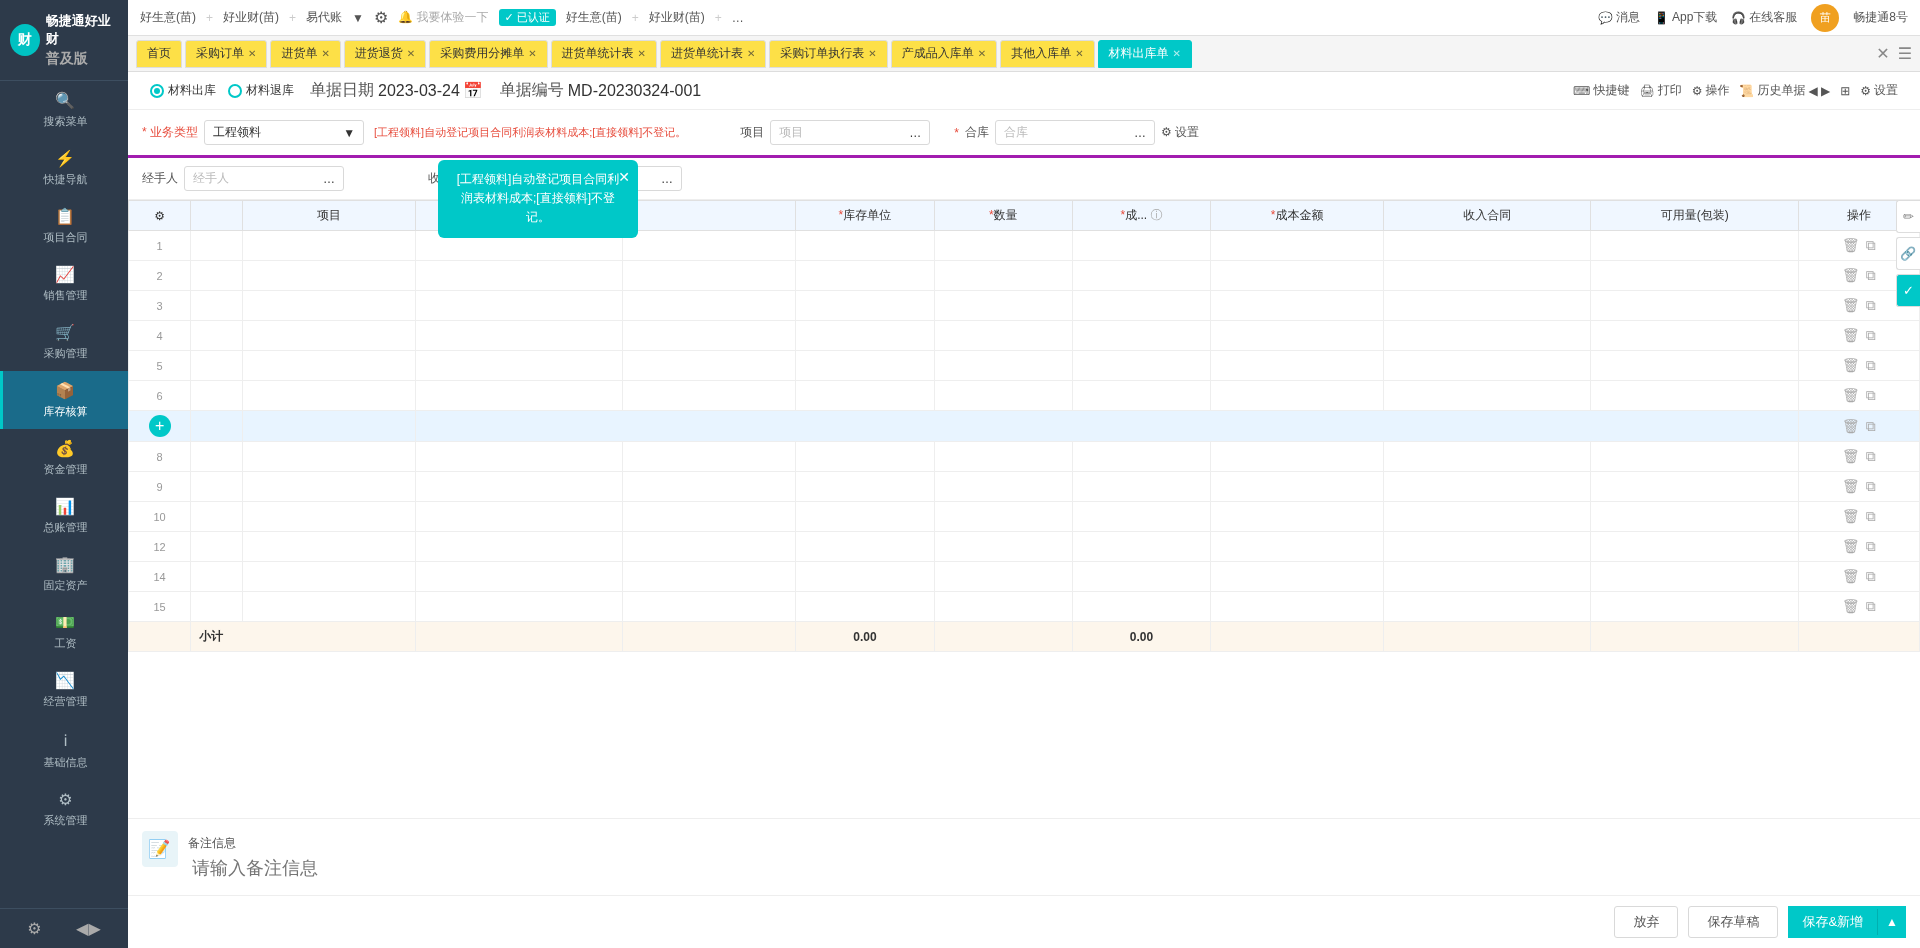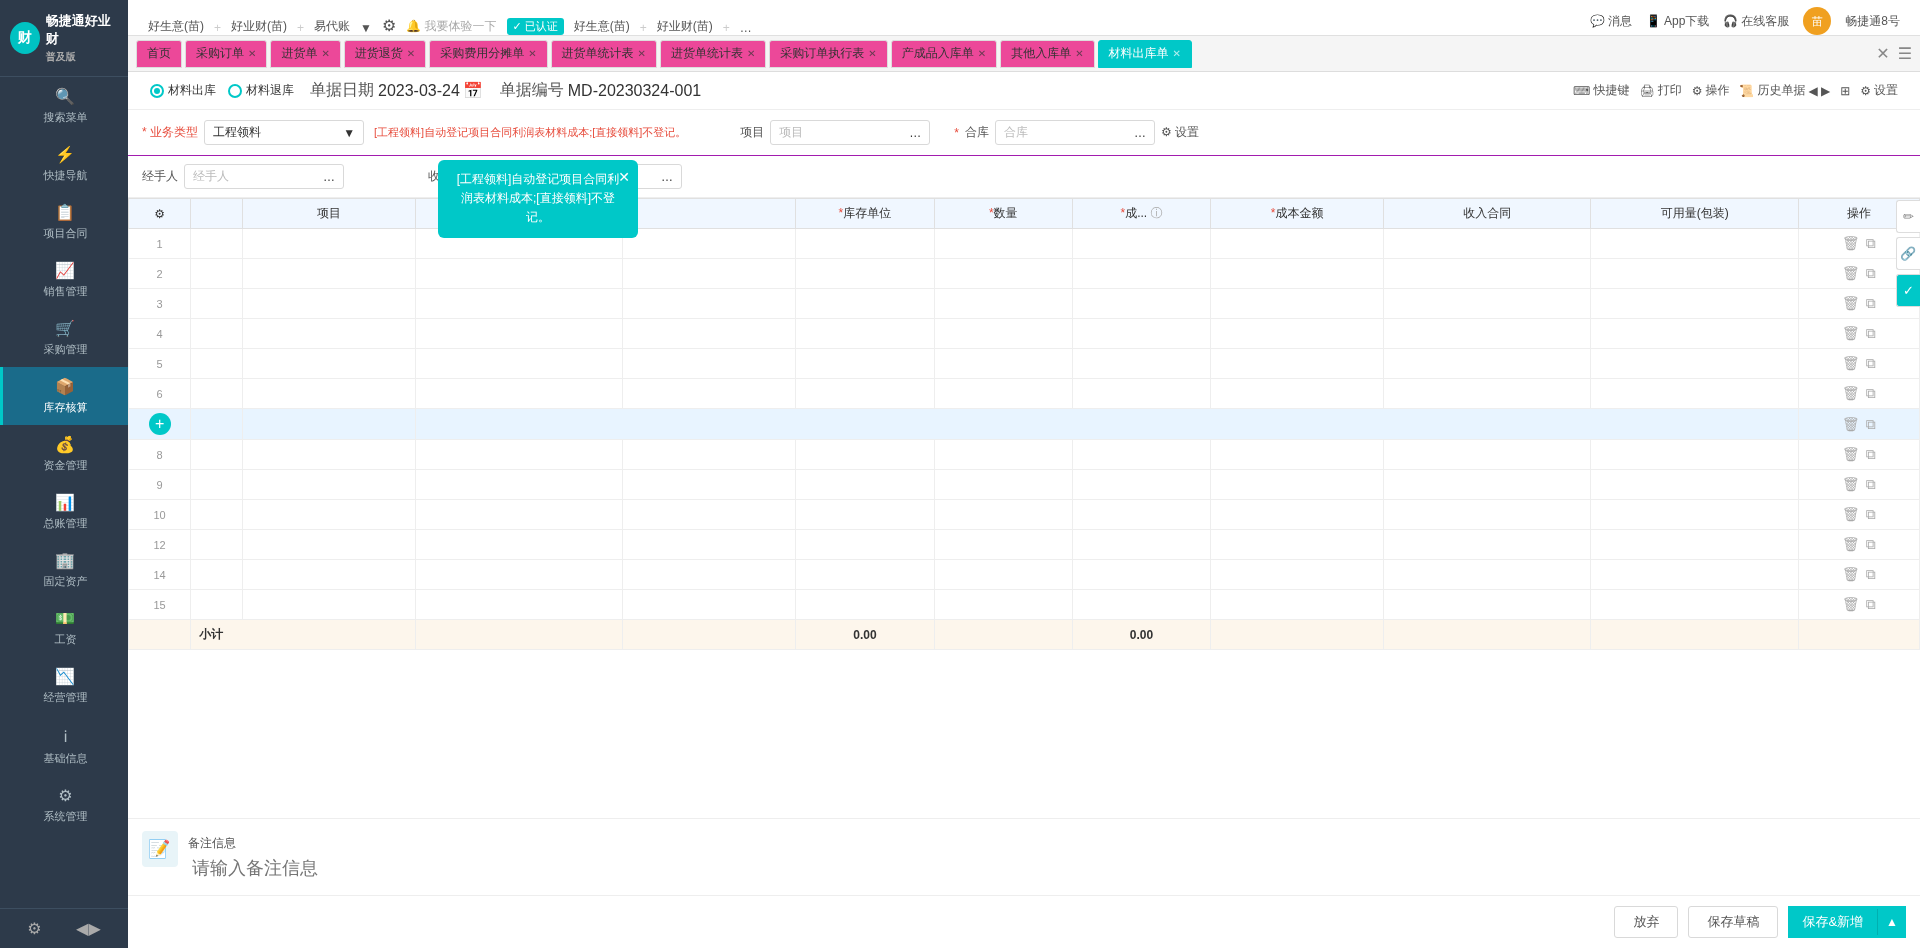--- a/index.html
+++ b/index.html
@@ -2,44 +2,44 @@
 <html><head>
   <meta charset="utf-8">
   <style>
     * { box-sizing: border-box; margin: 0; padding: 0; }
     body { font-family: 'Microsoft YaHei', Arial, sans-serif; font-size: 12px; background: #f0f2f5; color: #333; height: 948px; overflow: hidden; display: flex; }
 
     
     .sidebar { width: 128px; background: #2d3a4a; display: flex; flex-direction: column; height: 948px; flex-shrink: 0; }
     .sidebar-logo { padding: 12px 10px; color: #fff; font-size: 13px; font-weight: bold; border-bottom: 1px solid #3d4e60; display: flex; align-items: center; gap: 6px; }
     .sidebar-logo-icon { width: 32px; height: 32px; background: #00c2c2; border-radius: 50%; display: flex; align-items: center; justify-content: center; color: #fff; font-size: 14px; }
-    .sidebar-version { font-size: 10px; color: #aaa; margin-top: 2px; }
+    .sidebar-version { font-size: 14px; color: #aaa; margin-top: 2px; }
     .sidebar-nav { flex: 1; overflow-y: auto; }
     .sidebar-item { display: flex; flex-direction: column; align-items: center; padding: 10px 6px; cursor: pointer; color: #b0bec5; font-size: 11px; gap: 4px; border-left: 3px solid transparent; }
     .sidebar-item.active { background: #1a6b8a; color: #fff; border-left: 3px solid #00c8c8; }
     .sidebar-item-icon { font-size: 16px; }
     .sidebar-bottom { display: flex; justify-content: space-around; padding: 10px; border-top: 1px solid #3d4e60; }
     .sidebar-bottom-btn { color: #aaa; cursor: pointer; font-size: 16px; }
 
     
     .main { flex: 1; display: flex; flex-direction: column; height: 948px; overflow: hidden; }
 
     
-    .topbar { height: 36px; background: #fff; display: flex; align-items: flex-end; padding: 0 20px; border-bottom: 1px solid #e0e0e0; gap: 10px; flex-shrink: 0; }
+    .topbar { height: 36px; background: #fff; display: flex; align-items: center; padding: 0 12px; border-bottom: 1px solid #e0e0e0; gap: 10px; flex-shrink: 0; }
     .topbar-nav-item { font-size: 12px; color: #555; cursor: pointer; white-space: nowrap; }
     .topbar-divider { color: #ccc; }
     .topbar-settings { font-size: 16px; color: #555; cursor: pointer; }
     .topbar-right { margin-left: auto; display: flex; align-items: center; gap: 14px; }
     .topbar-right-item { font-size: 12px; color: #555; cursor: pointer; display: flex; align-items: center; gap: 3px; }
     .badge-green { background: #00c8c8; color: #fff; padding: 1px 6px; border-radius: 3px; font-size: 11px; }
     .user-avatar { width: 28px; height: 28px; border-radius: 50%; background: #f0a020; display: flex; align-items: center; justify-content: center; color: #fff; font-size: 11px; }
 
     
     .tabs-bar { height: 36px; background: #f5f5f5; display: flex; align-items: center; padding: 0 8px; border-bottom: 1px solid #ddd; overflow-x: auto; flex-shrink: 0; }
-    .tab-item { display: flex; align-items: center; padding: 0 10px; height: 28px; background: #ec4899; border: 1px solid #ddd; border-radius: 3px 3px 0 0; margin-right: 3px; font-size: 12px; cursor: pointer; white-space: nowrap; gap: 4px; }
+    .tab-item { display: flex; align-items: center; padding: 0 10px; height: 28px; background: #fde047; border: 1px solid #ddd; border-radius: 3px 3px 0 0; margin-right: 3px; font-size: 12px; cursor: pointer; white-space: nowrap; gap: 4px; }
     .tab-item.active { background: #00c8c8; color: #fff; border-color: #00c8c8; }
     .tab-item .tab-close { font-size: 10px; color: inherit; opacity: 0.7; }
     .tabs-end { margin-left: auto; display: flex; align-items: center; gap: 8px; }
     .tabs-end-btn { font-size: 16px; color: #888; cursor: pointer; }
 
     
     .content { flex: 1; overflow-y: auto; background: #fff; display: flex; flex-direction: column; }
 
     
     .form-header { padding: 8px 22px; border-bottom: 1px solid #eee; display: flex; align-items: center; gap: 16px; flex-shrink: 0; }
@@ -47,21 +47,21 @@
     .radio-item { display: flex; align-items: center; gap: 4px; cursor: pointer; }
     .radio-dot { width: 14px; height: 14px; border-radius: 50%; border: 2px solid #00c8c8; display: flex; align-items: center; justify-content: center; }
     .radio-dot.checked::after { content: ''; width: 6px; height: 6px; border-radius: 50%; background: #00c8c8; }
     .form-field { display: flex; align-items: center; gap: 4px; font-size: 16px; }
     .form-field label { color: #555; white-space: nowrap; }
     .form-value { color: #333; }
     .form-header-right { margin-left: auto; display: flex; align-items: center; gap: 10px; }
     .header-action-btn { font-size: 12px; color: #555; cursor: pointer; display: flex; align-items: center; gap: 3px; }
 
     
-    .form-fields { padding: 10px 14px; display: flex; flex-wrap: wrap; gap: 25px 24px; border-bottom: 1px solid #a21caf; flex-shrink: 0; position: relative; text-align: center; }
+    .form-fields { padding: 10px 14px; display: flex; flex-wrap: wrap; gap: 25px 24px; border-bottom: 3px solid #a21caf; flex-shrink: 0; position: relative; text-align: center; }
     .field-group { display: flex; align-items: center; gap: 6px; }
     .field-label { color: #e74c3c; font-size: 12px; }
     .field-label::before { content: '* '; }
     .field-select { border: 1px solid #d9d9d9; border-radius: 3px; padding: 3px 8px; font-size: 12px; min-width: 140px; background: #fff; display: flex; align-items: center; justify-content: space-between; cursor: pointer; }
 
     
     .tooltip-popup { position: absolute; top: 50px; left: 310px; background: #00c8c8; color: #fff; border-radius: 6px; padding: 10px 14px; font-size: 12px; line-height: 1.6; z-index: 100; max-width: 200px; }
     .tooltip-popup .close-btn { position: absolute; top: 6px; right: 8px; cursor: pointer; font-size: 14px; color: #fff; }
 
     

